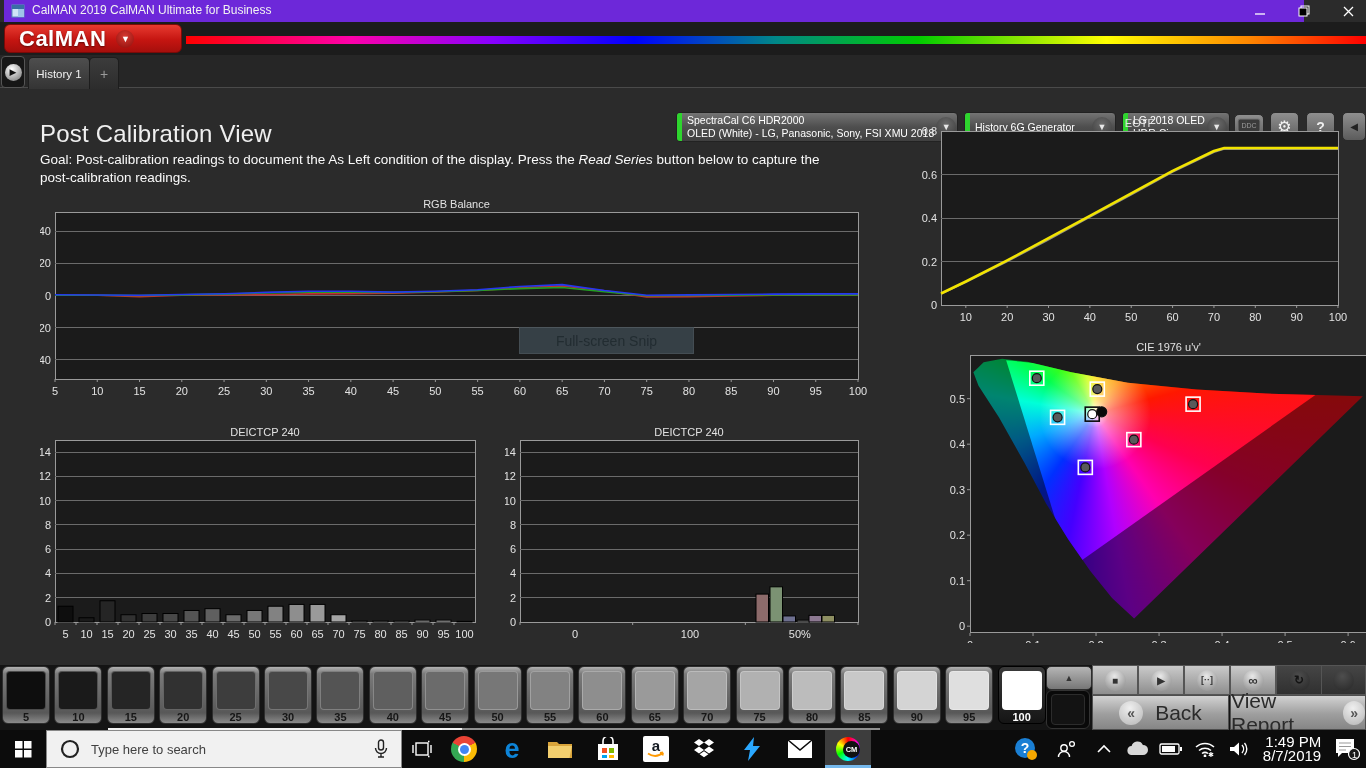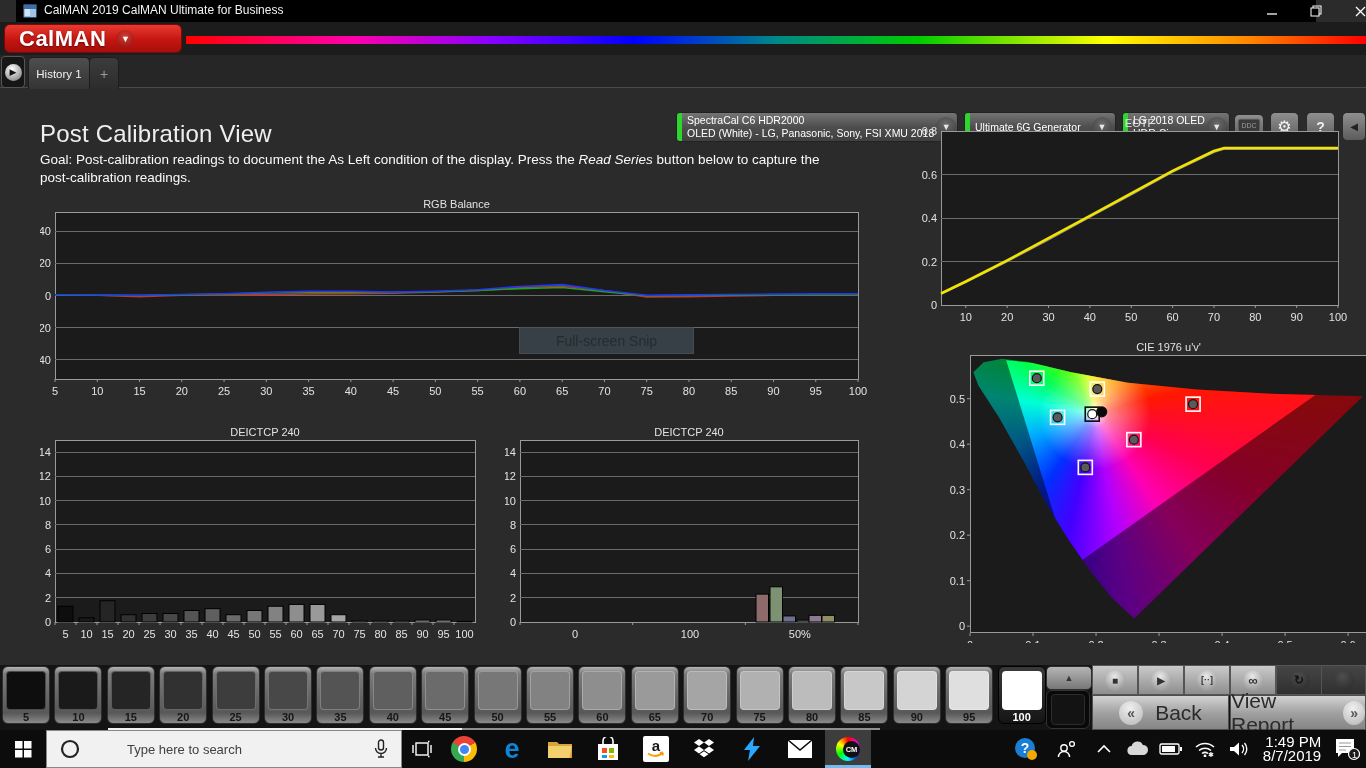--- a/index.html
+++ b/index.html
@@ -1,21 +1,21 @@
 <!DOCTYPE html>
 <html><head>
 <meta charset="utf-8">
 <style>
   html,body{margin:0;padding:0;background:#000;}
   .app{position:relative;width:1366px;height:768px;overflow:hidden;
        font-family:"Liberation Sans",sans-serif;background:#2b2b2b;}
   .abs{position:absolute;}
 
   
-  .titlebar{left:16px;top:0;width:1300px;height:22px;background:#000000;color:#fff;}
+  .titlebar{left:4px;top:0;width:1300px;height:22px;background:#6d28d9;color:#fff;}
   .titlebar .appicon{left:7px;top:4px;width:14px;height:14px;}
   .titlebar .title{left:28px;top:3px;font-size:12px;color:#f2f2f2;}
   .wbtn{top:0;width:44px;height:22px;display:flex;align-items:center;justify-content:center;color:#fff;}
 
   
   .logorow{left:0;top:22px;width:1366px;height:33px;background:#1c1c1c;}
   .calman-logo{left:4px;top:2px;width:178px;height:29px;border-radius:6px;
      background:linear-gradient(#e83a30,#c51511 55%,#a60f0c);border:1px solid #7a0a08;
      display:flex;align-items:center;padding-left:14px;box-sizing:border-box;}
   .calman-logo .txt{color:#fff;font-size:22px;font-weight:bold;letter-spacing:.5px;text-shadow:0 1px 2px rgba(0,0,0,.5);}
@@ -89,21 +89,21 @@
   .bigbtn{position:absolute;top:30px;height:35px;background:linear-gradient(#d2d2d2,#9e9e9e 55%,#868686);
      border:1px solid #4e4e4e;box-sizing:border-box;display:flex;align-items:center;justify-content:center;
      color:#2b2b2b;font-size:21px;}
   .bigbtn .arr{width:24px;height:24px;border-radius:50%;background:radial-gradient(circle at 45% 30%,#efefef,#b5b5b5);
      display:flex;align-items:center;justify-content:center;font-size:14px;color:#555;font-weight:bold;}
   .underline1{left:108px;top:63px;width:354px;height:2px;background:#f2f2f2;}
   .underline2{left:462px;top:63px;width:418px;height:2px;background:#8f8f8f;}
 
   
   .taskbar{left:0;top:730px;width:1366px;height:38px;background:#0c0c0c;display:flex;align-items:center;}
-  .tb{position:absolute;top:0;height:38px;display:flex;align-items:center;justify-content:center;gap:36px;}
+  .tb{position:absolute;top:0;height:38px;display:flex;align-items:center;justify-content:center;}
   .searchbox{left:46px;width:356px;background:#f1f1f1;border:1px solid #888;box-sizing:border-box;justify-content:flex-start;}
   .searchbox .ph{font-size:13px;color:#414141;margin-left:10px;flex:1;}
   .apptile{width:46px;}
   .apptile.active{background:#3d3d3d;box-shadow:inset 0 -3px 0 #76b9ed;}
   .traytxt{color:#fff;font-size:15px;text-align:right;line-height:14px;}
   .cmring{width:24px;height:24px;border-radius:50%;
      background:conic-gradient(#f00,#f0f,#00f,#0ff,#0f0,#ff0,#f00);display:flex;align-items:center;justify-content:flex-end;}
   .cmring .in{width:17px;height:17px;border-radius:50%;background:#111;display:flex;align-items:center;justify-content:center;
      color:#fff;font-size:7.5px;font-weight:bold;}
   .chrome{width:26px;height:26px;border-radius:50%;
@@ -168,21 +168,21 @@
       <div class="green"></div>
       <div class="lines">
         <div>SpectraCal C6 HDR2000</div>
         <div>OLED (White) - LG, Panasonic, Sony, FSI XMU 2018</div>
       </div>
       <div class="chev">▼</div>
     </div>
     <div class="abs dropdown" style="left:964px;width:152px">
       <div class="green"></div>
       <div class="lines">
-        <div>Ultimate 6G Generator</div>
+        <div>History 6G Generator</div>
       </div>
       <div class="chev">▼</div>
     </div>
     <div class="abs dropdown" style="left:1122px;width:108px">
       <div class="green"></div>
       <div class="lines">
         <div>LG 2018 OLED</div>
         <div>HDR Cinema</div>
       </div>
       <div class="chev">▼</div>

